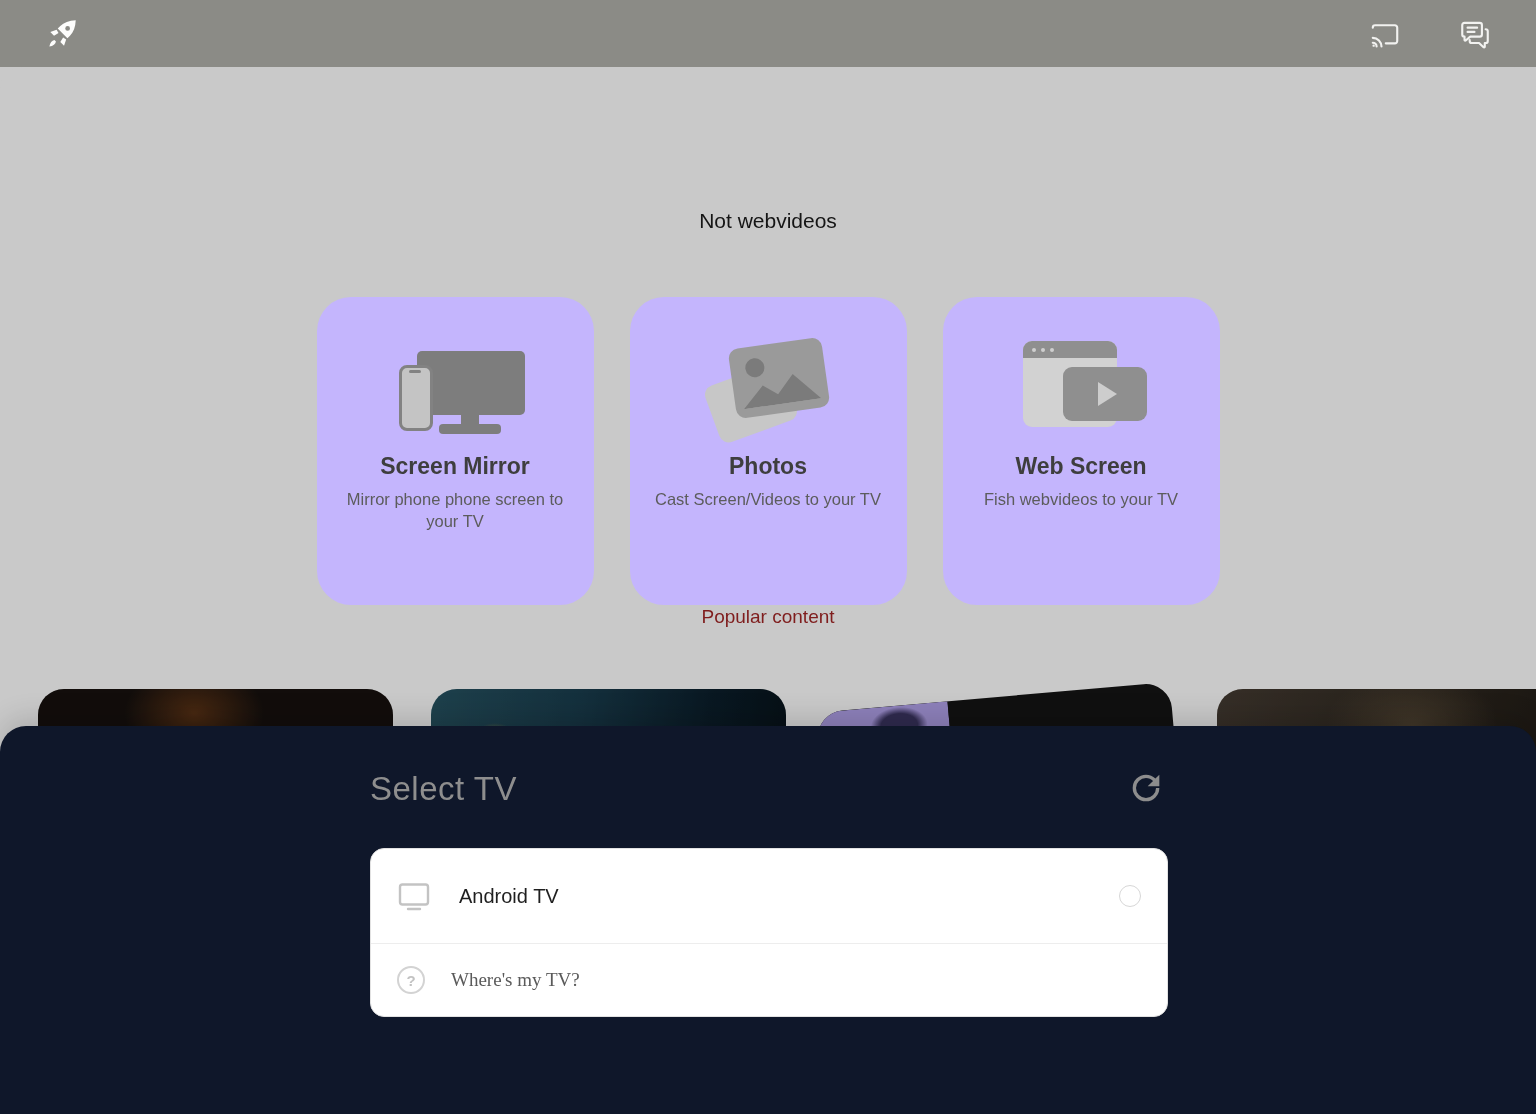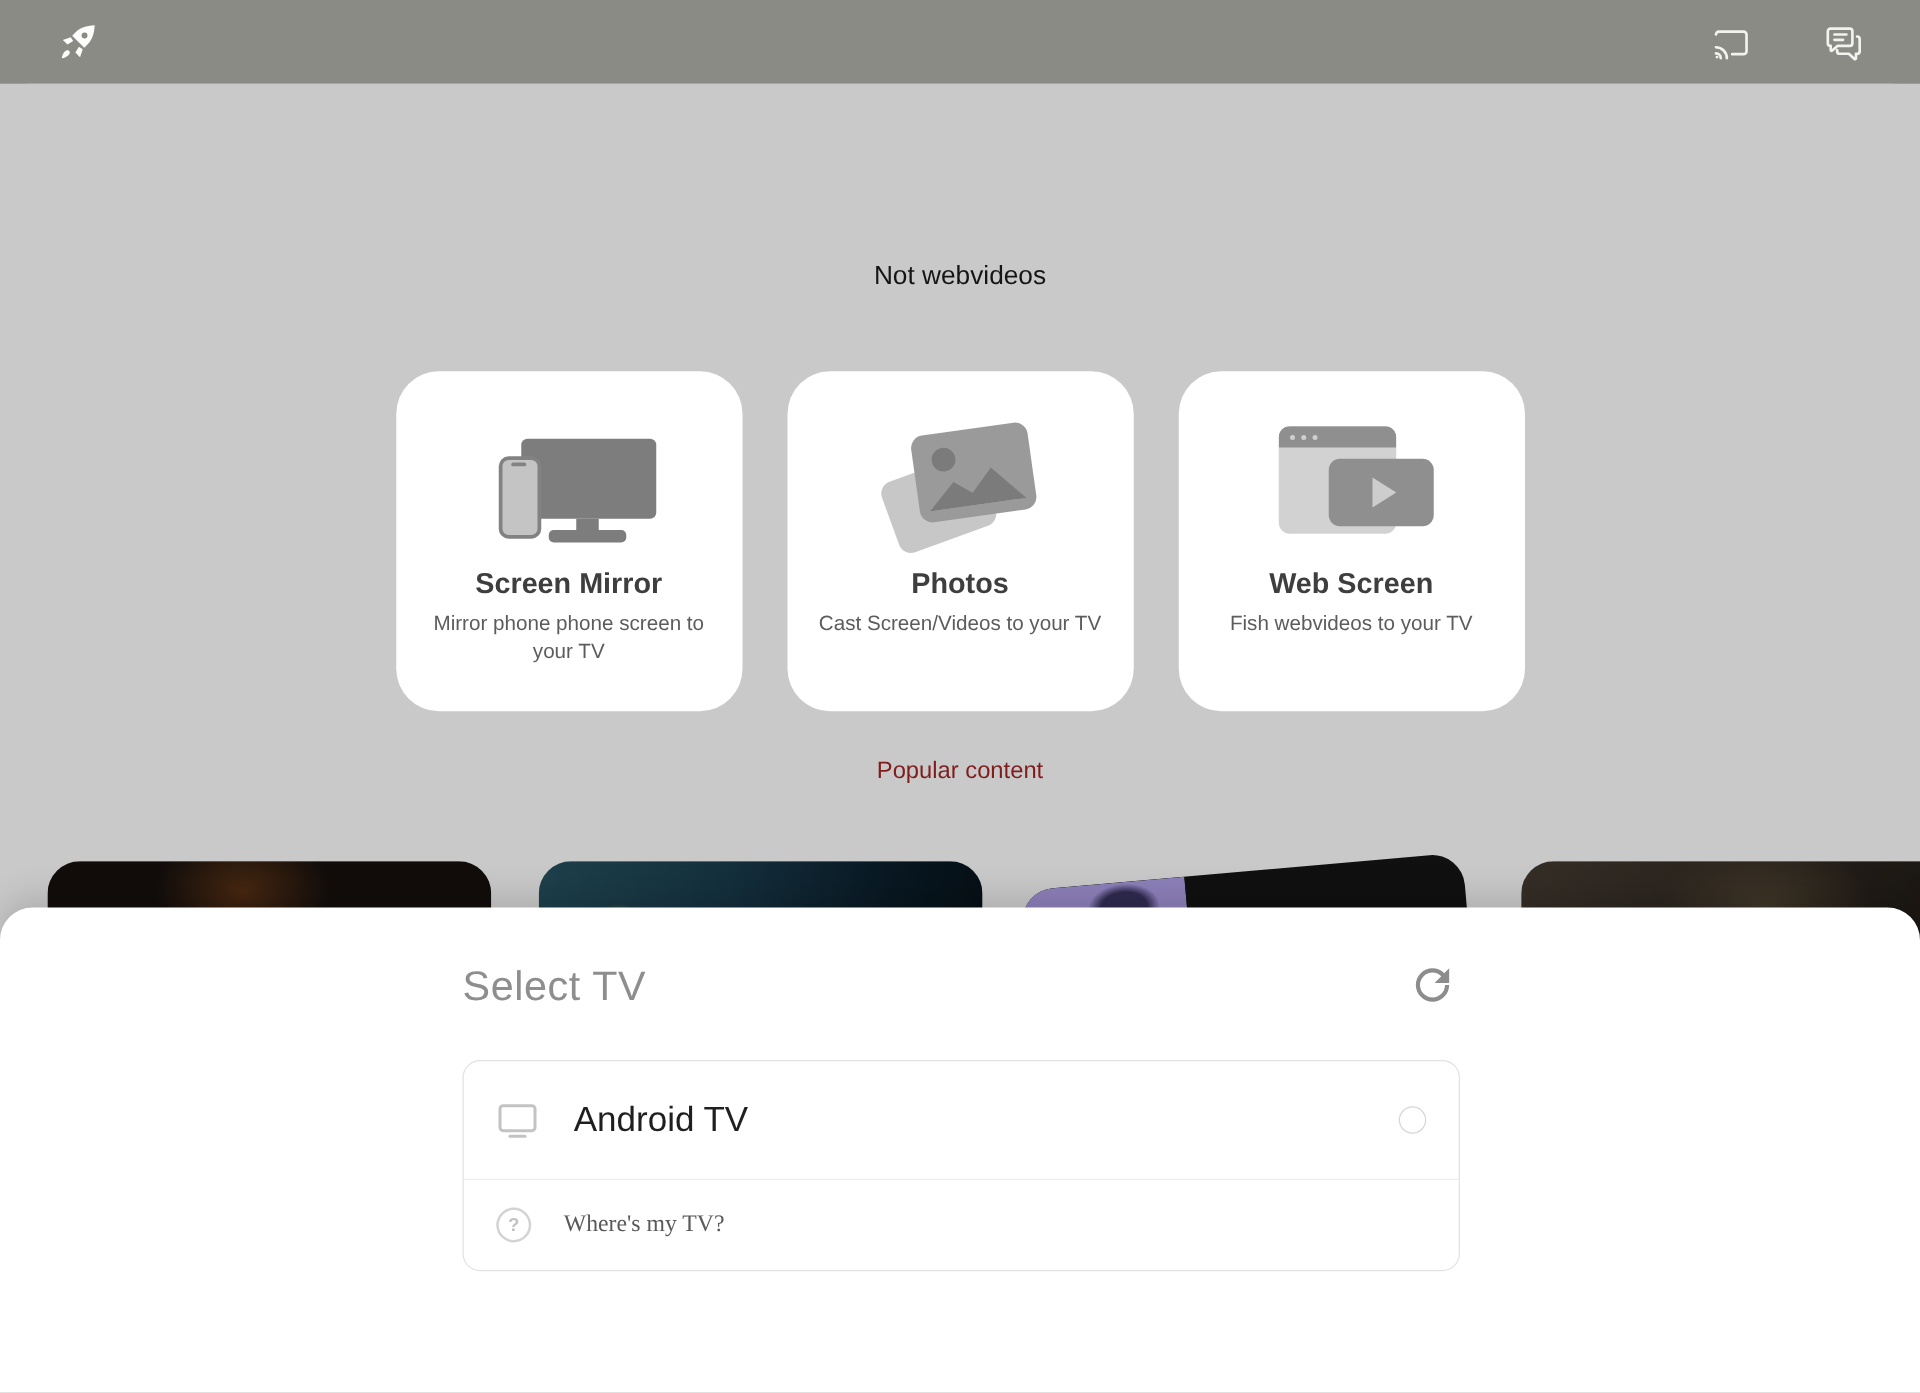--- a/index.html
+++ b/index.html
@@ -16,21 +16,21 @@
 
   
   .sheet { position:absolute; top:67px; left:0; width:1536px; height:1047px;
     background:#c9c9c9; border-radius:22px 22px 0 0; z-index:2; }
   .not-connected { position:absolute; top:142px; left:0; width:100%;
     text-align:center; font-size:21px; color:#151515; }
 
   
   .cards { position:absolute; top:230px; left:0; width:100%;
     display:flex; justify-content:center; gap:36px; }
-  .card { width:277px; height:272px; background:#ffffff; border-radius:34px;
+  .card { width:277px; height:308px; background:#c4b5fd; border-radius:34px;
     display:flex; flex-direction:column; align-items:center; cursor:pointer; }
   .card-iconwrap { position:relative; width:200px; height:100px; margin-top:42px; }
   .card-title { font-size:23px; font-weight:bold; color:#3e3e3e; margin-top:14px; }
   .card-sub { font-size:16.5px; color:#5c5c5c; text-align:center;
     margin-top:9px; line-height:1.32; width:236px; }
 
   
   .sm-tv { position:absolute; left:62px; top:12px; width:108px; height:64px; background:#7d7d7d; border-radius:5px; }
   .sm-neck { position:absolute; left:106px; top:76px; width:18px; height:9px; background:#7d7d7d; }
   .sm-base { position:absolute; left:84px; top:85px; width:62px; height:10px; background:#7d7d7d; border-radius:4px; }
@@ -108,33 +108,33 @@
   .promo-phone::after { content:""; position:absolute; left:4px; top:10px; right:4px; bottom:6px;
     background:#6f629c; border-radius:3px; }
   .promo-title { position:absolute; left:150px; top:32px; font-size:27px;
     font-weight:bold; color:#ededed; }
   .promo-btn { position:absolute; left:150px; top:84px; width:192px; height:54px;
     background:#ececec; border:none; border-radius:27px; font-size:20px; color:#232323;
     font-family:inherit; display:flex; align-items:center; justify-content:center; cursor:pointer; }
 
   
   .modal { position:absolute; left:0; top:726px; width:1536px; height:388px;
-    background:#ffffff; border-radius:26px 26px 0 0;
+    background:#0f172a; border-radius:26px 26px 0 0;
     box-shadow:0 -8px 28px rgba(0,0,0,0.14); z-index:3; }
   .modal-title { position:absolute; left:370px; top:44px; font-size:33px;
     color:#8e8e8e; letter-spacing:.5px; }
   .refresh-btn { position:absolute; left:1126px; top:42px; width:40px; height:40px;
     background:none; border:none; cursor:pointer; padding:0; }
   .refresh-btn svg { width:100%; height:100%; display:block; }
 
   .device-list { position:absolute; left:370px; top:122px; width:798px;
     background:#fff; border:1px solid #e2e2e2; border-radius:14px; }
   .device-row { height:94px; display:flex; align-items:center; padding:0 26px; cursor:pointer; }
   .tv-icon { width:34px; height:30px; flex:0 0 34px; }
-  .device-name { font-size:28px; color:#1f1f1f; margin-left:28px; }
+  .device-name { font-size:20px; color:#1f1f1f; margin-left:28px; }
   .radio { margin-left:auto; width:22px; height:22px; border:1.5px solid #d7d7d7;
     border-radius:50%; background:#fff; cursor:pointer; }
   .help-row { height:73px; border-top:1px solid #ededed; display:flex;
     align-items:center; padding:0 26px; cursor:pointer; }
   .question-circle { width:28px; height:28px; flex:0 0 28px; border:2px solid #d3d3d3;
     border-radius:50%; color:#c2c2c2; font-size:15px; font-weight:bold;
     display:flex; align-items:center; justify-content:center; }
   .help-text { font-size:19px; color:#5a5a5a; margin-left:26px;font-family:Liberation Serif, serif; }
 </style>
 </head>

